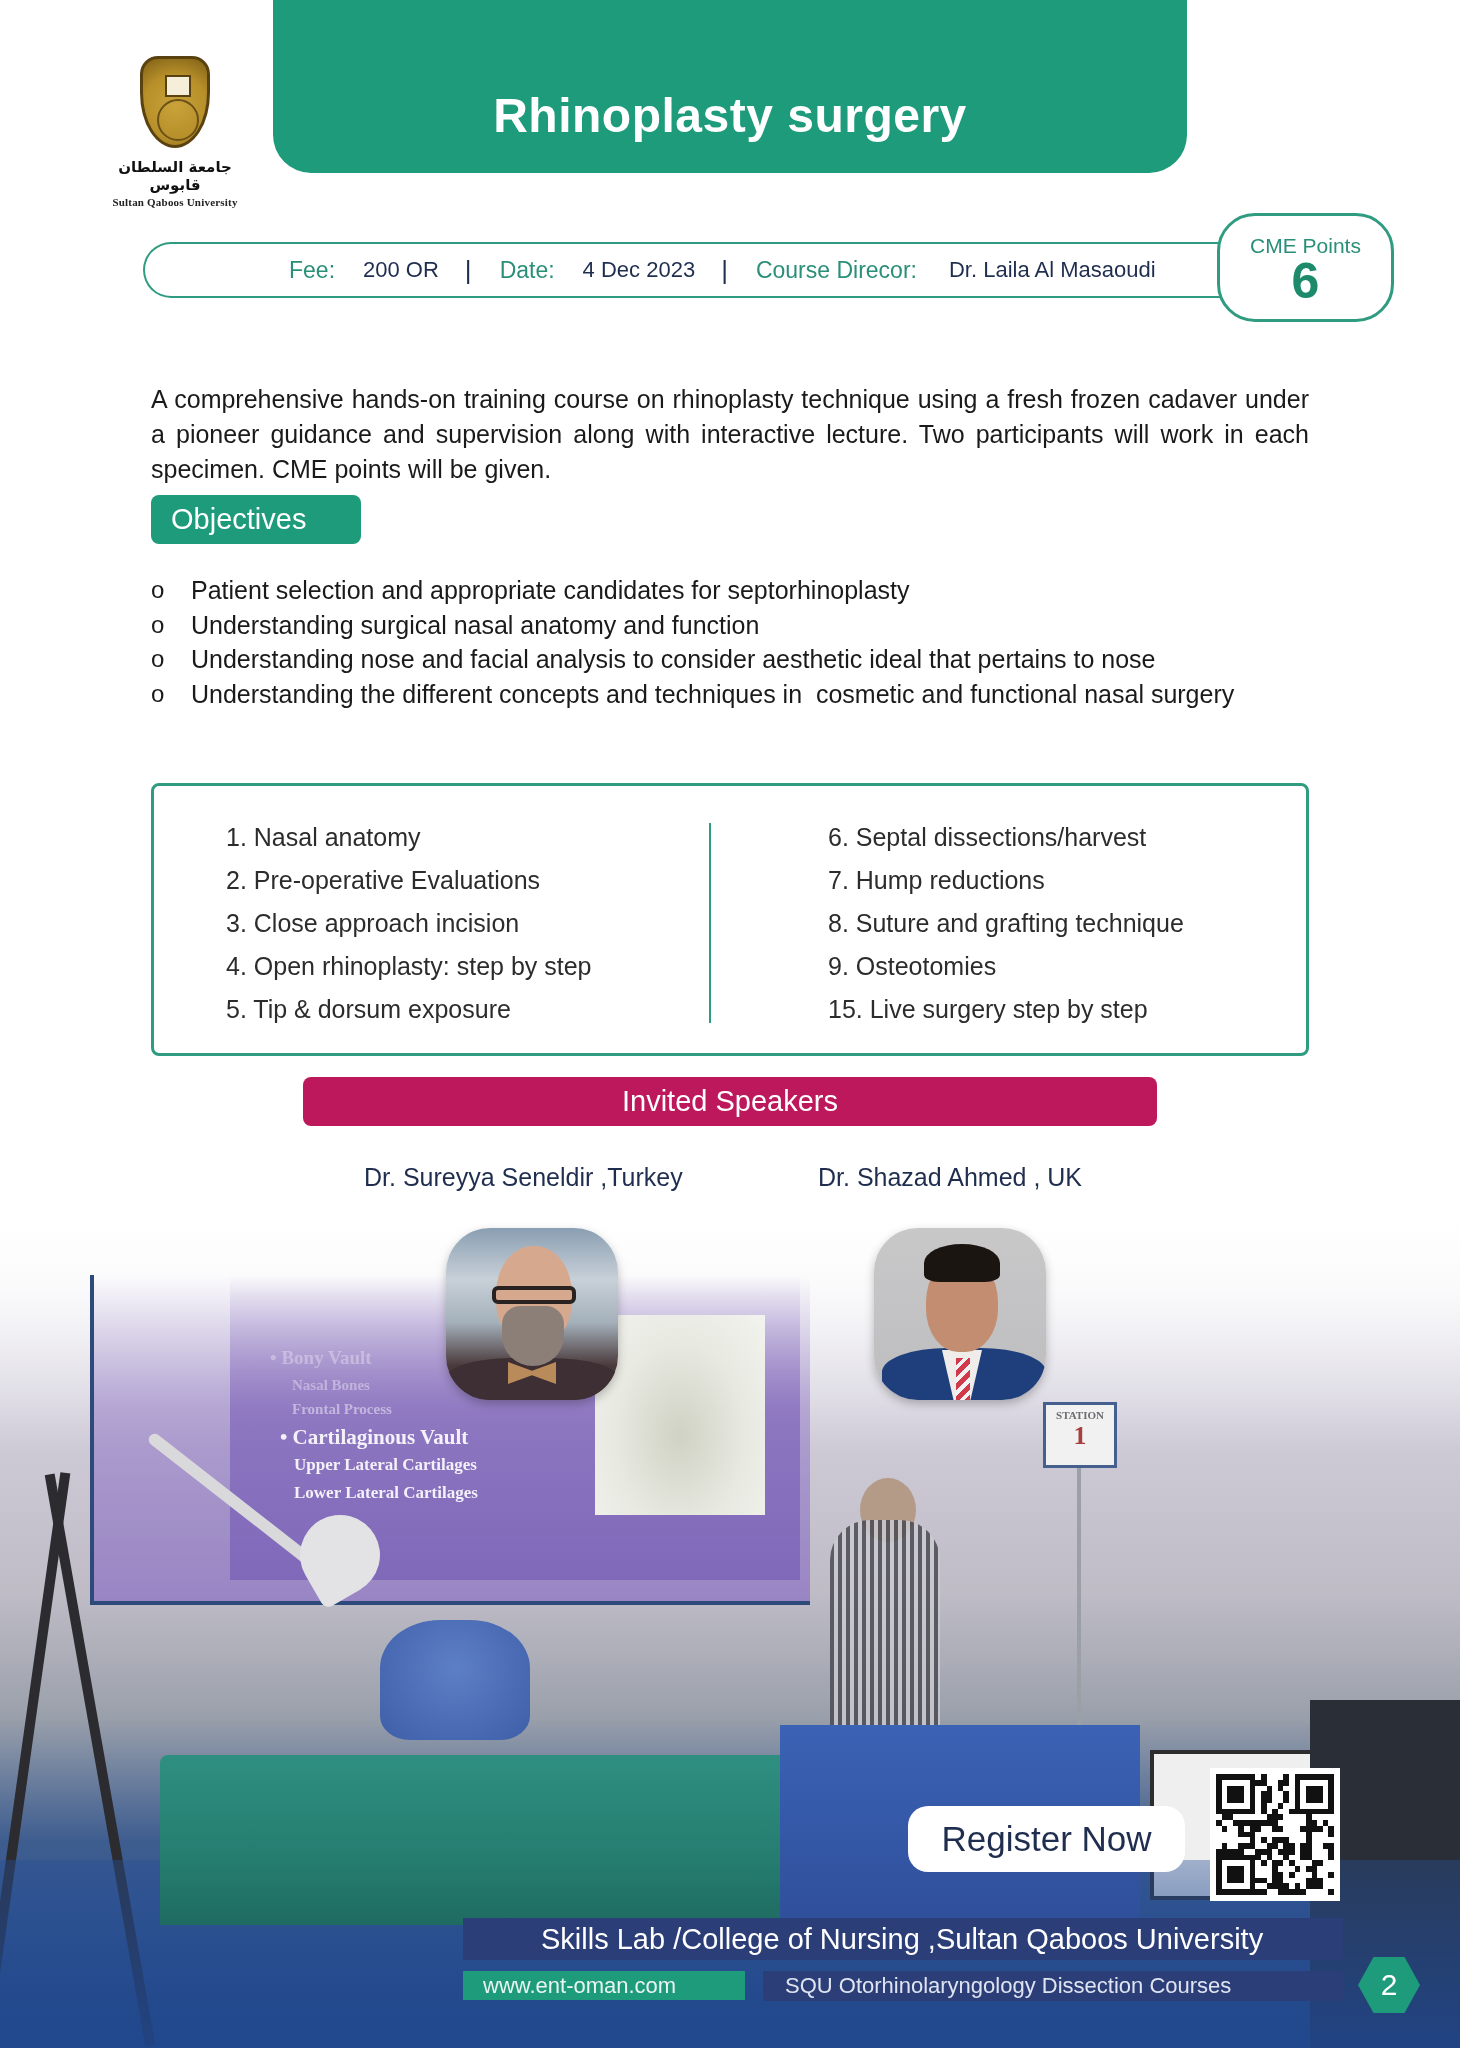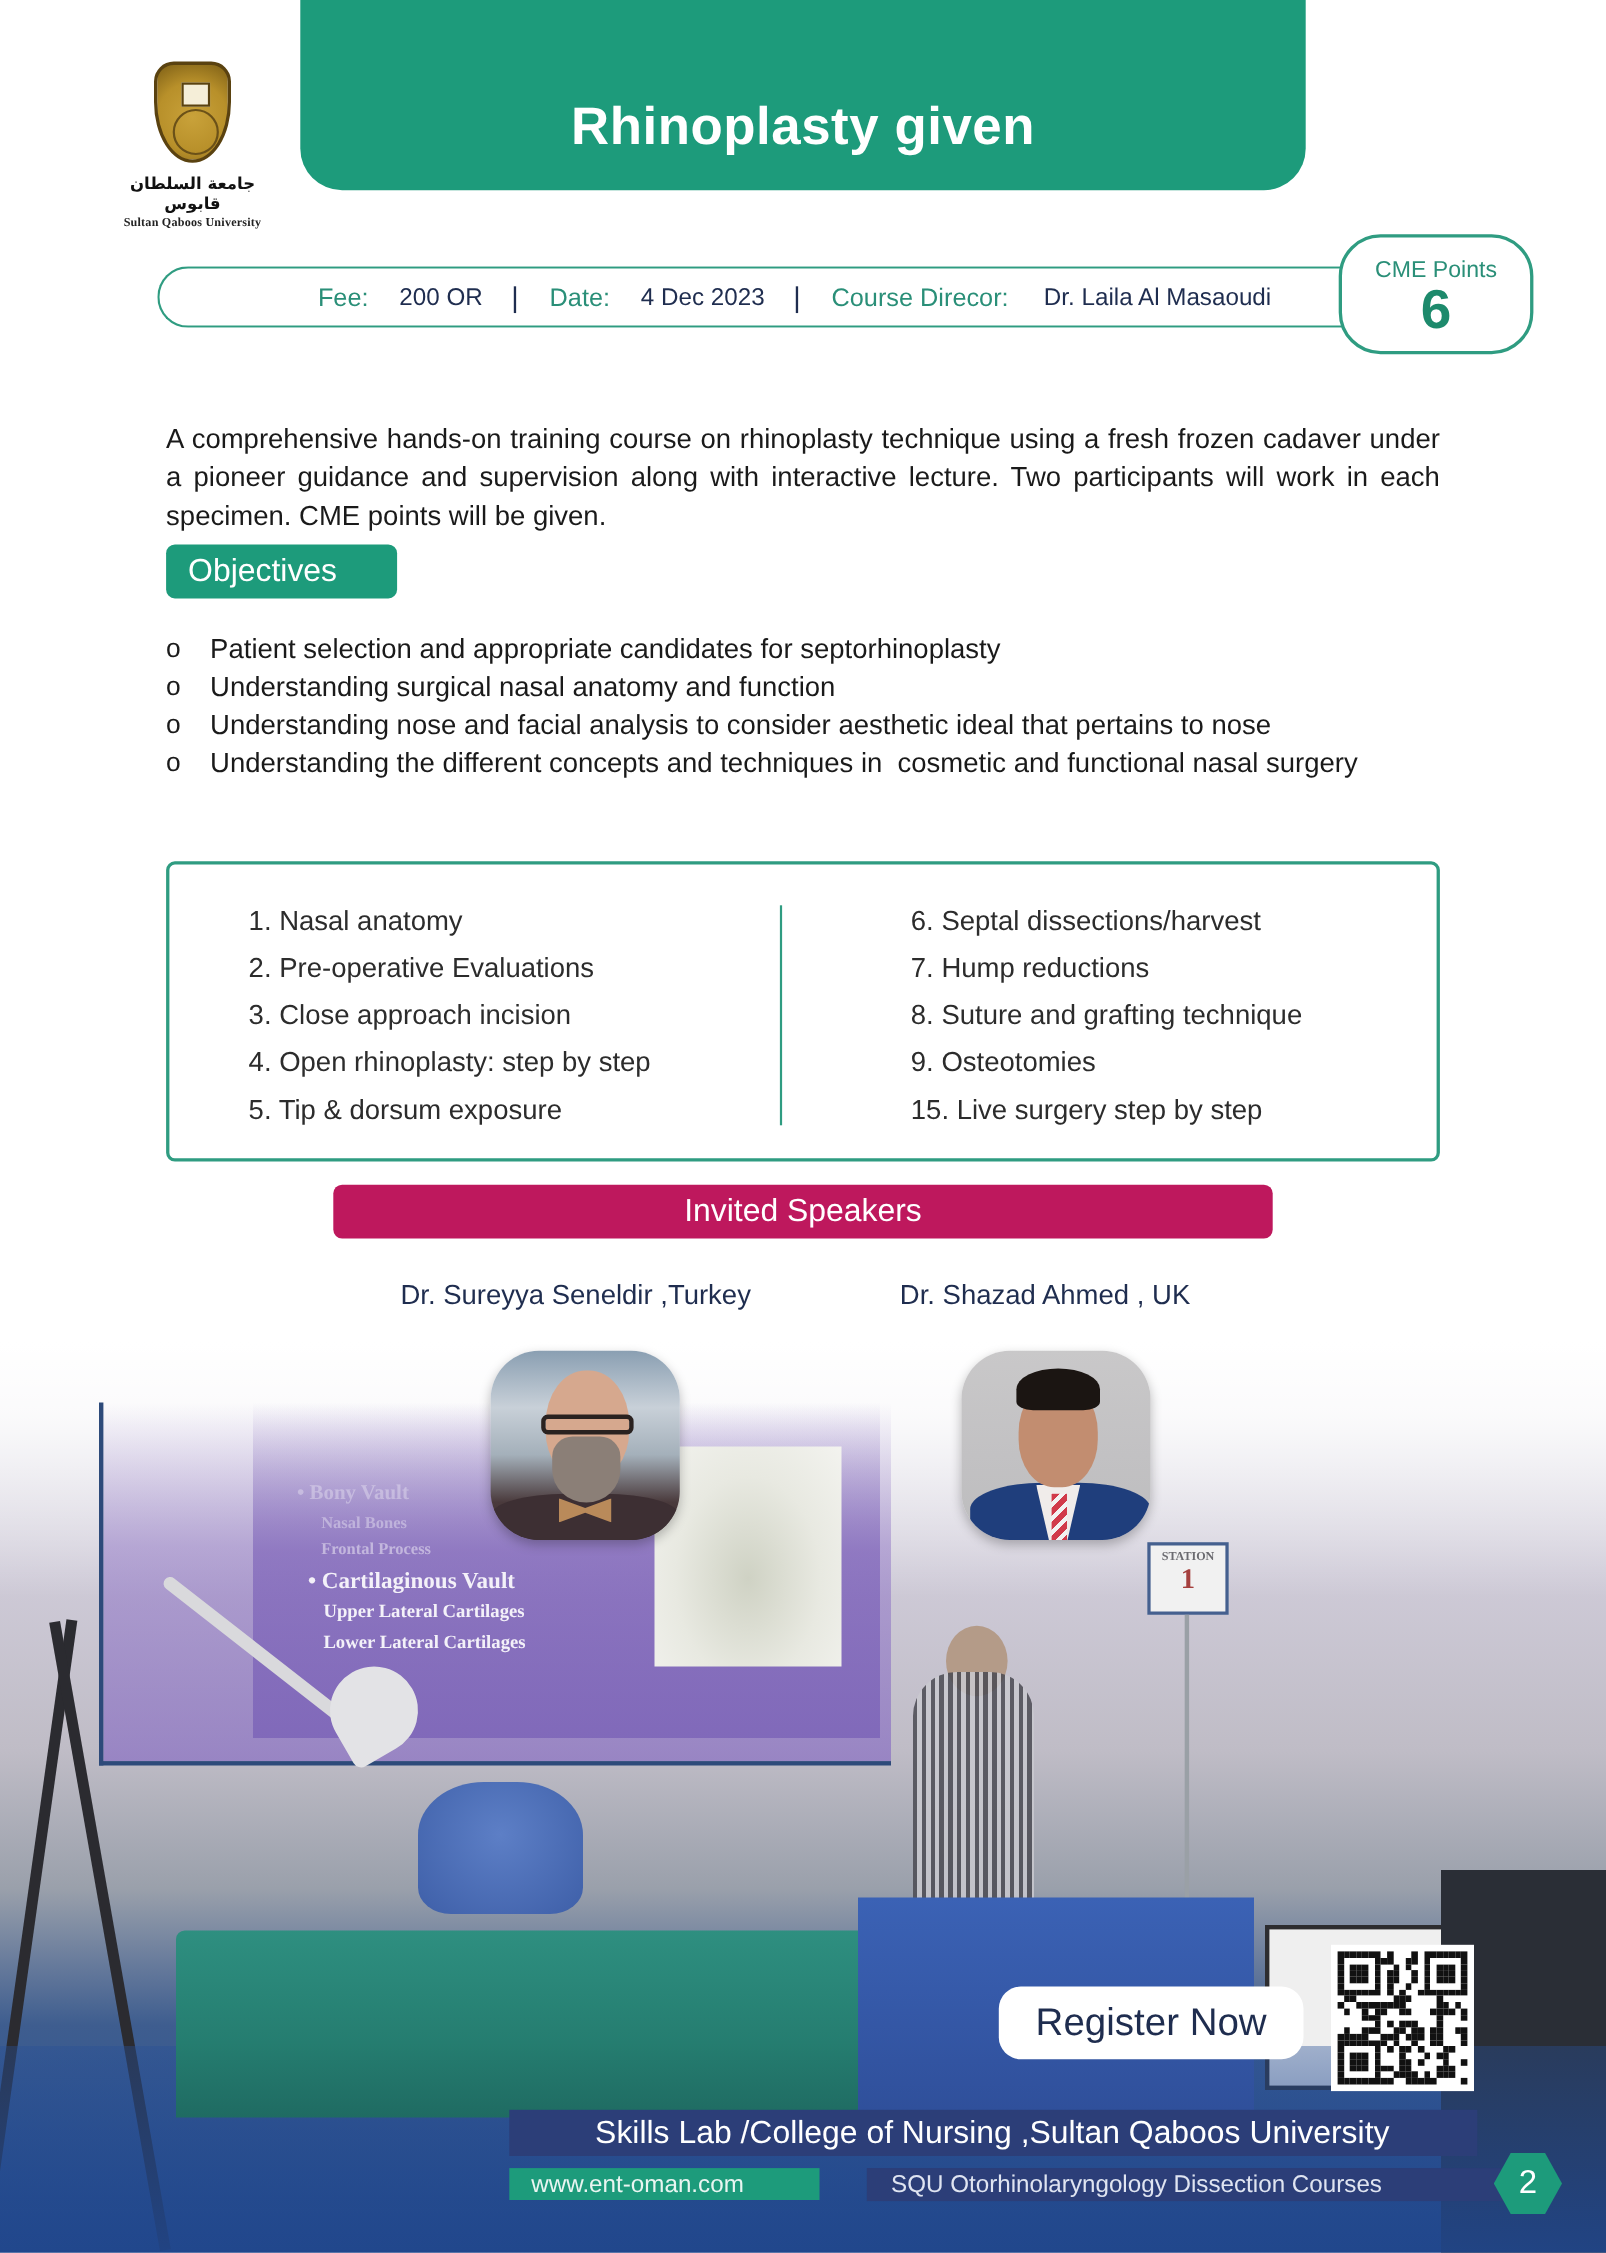--- a/index.html
+++ b/index.html
@@ -193,21 +193,21 @@
     position: absolute; left: 463px; top: 1918px; width: 880px; height: 42px;
     background: #2c3e78; color: #ffffff; font-size: 29px; line-height: 42px;
     padding-left: 78px;
   }
   .web-tag {
     position: absolute; left: 463px; top: 1971px; width: 282px; height: 29px;
     background: #1d9b7b; color: #e9f5f1; font-size: 22px; line-height: 29px; padding-left: 20px;
   }
   .series-tag {
     position: absolute; left: 763px; top: 1971px; width: 580px; height: 30px;
-    background: #2c3e78; color: #dfe4f1; font-size: 22px; line-height: 29px; padding-left: 22px; margin-left: 25px;
+    background: #2c3e78; color: #dfe4f1; font-size: 22px; line-height: 29px; padding-left: 22px;
   }
   .page-badge {
     position: absolute; left: 1358px; top: 1957px; width: 62px; height: 56px;
     background: #1d9b7b; color: #ffffff; font-size: 30px; text-align: center; line-height: 56px;
     clip-path: polygon(25% 0, 75% 0, 100% 50%, 75% 100%, 25% 100%, 0 50%);
   }
 </style>
 </head>
 <body>
 
@@ -241,21 +241,21 @@
   <div class="blue-table"></div>
 </div>
 
 <div class="logo">
   <div class="crest"></div>
   <div class="logo-ar">جامعة السلطان قابوس</div>
   <div class="logo-en">Sultan Qaboos University</div>
 </div>
 
 <div class="title-banner">
-  <h1>Rhinoplasty given</h1>
+  <h1>Rhinoplasty surgery</h1>
 </div>
 
 <div class="info-bar">
   <span class="lbl">Fee:</span>
   <span class="gap-s"></span>
   <span class="val">200 OR</span>
   <span class="sep">|</span>
   <span class="lbl">Date:</span>
   <span class="gap-s"></span>
   <span class="val">4 Dec 2023</span>

